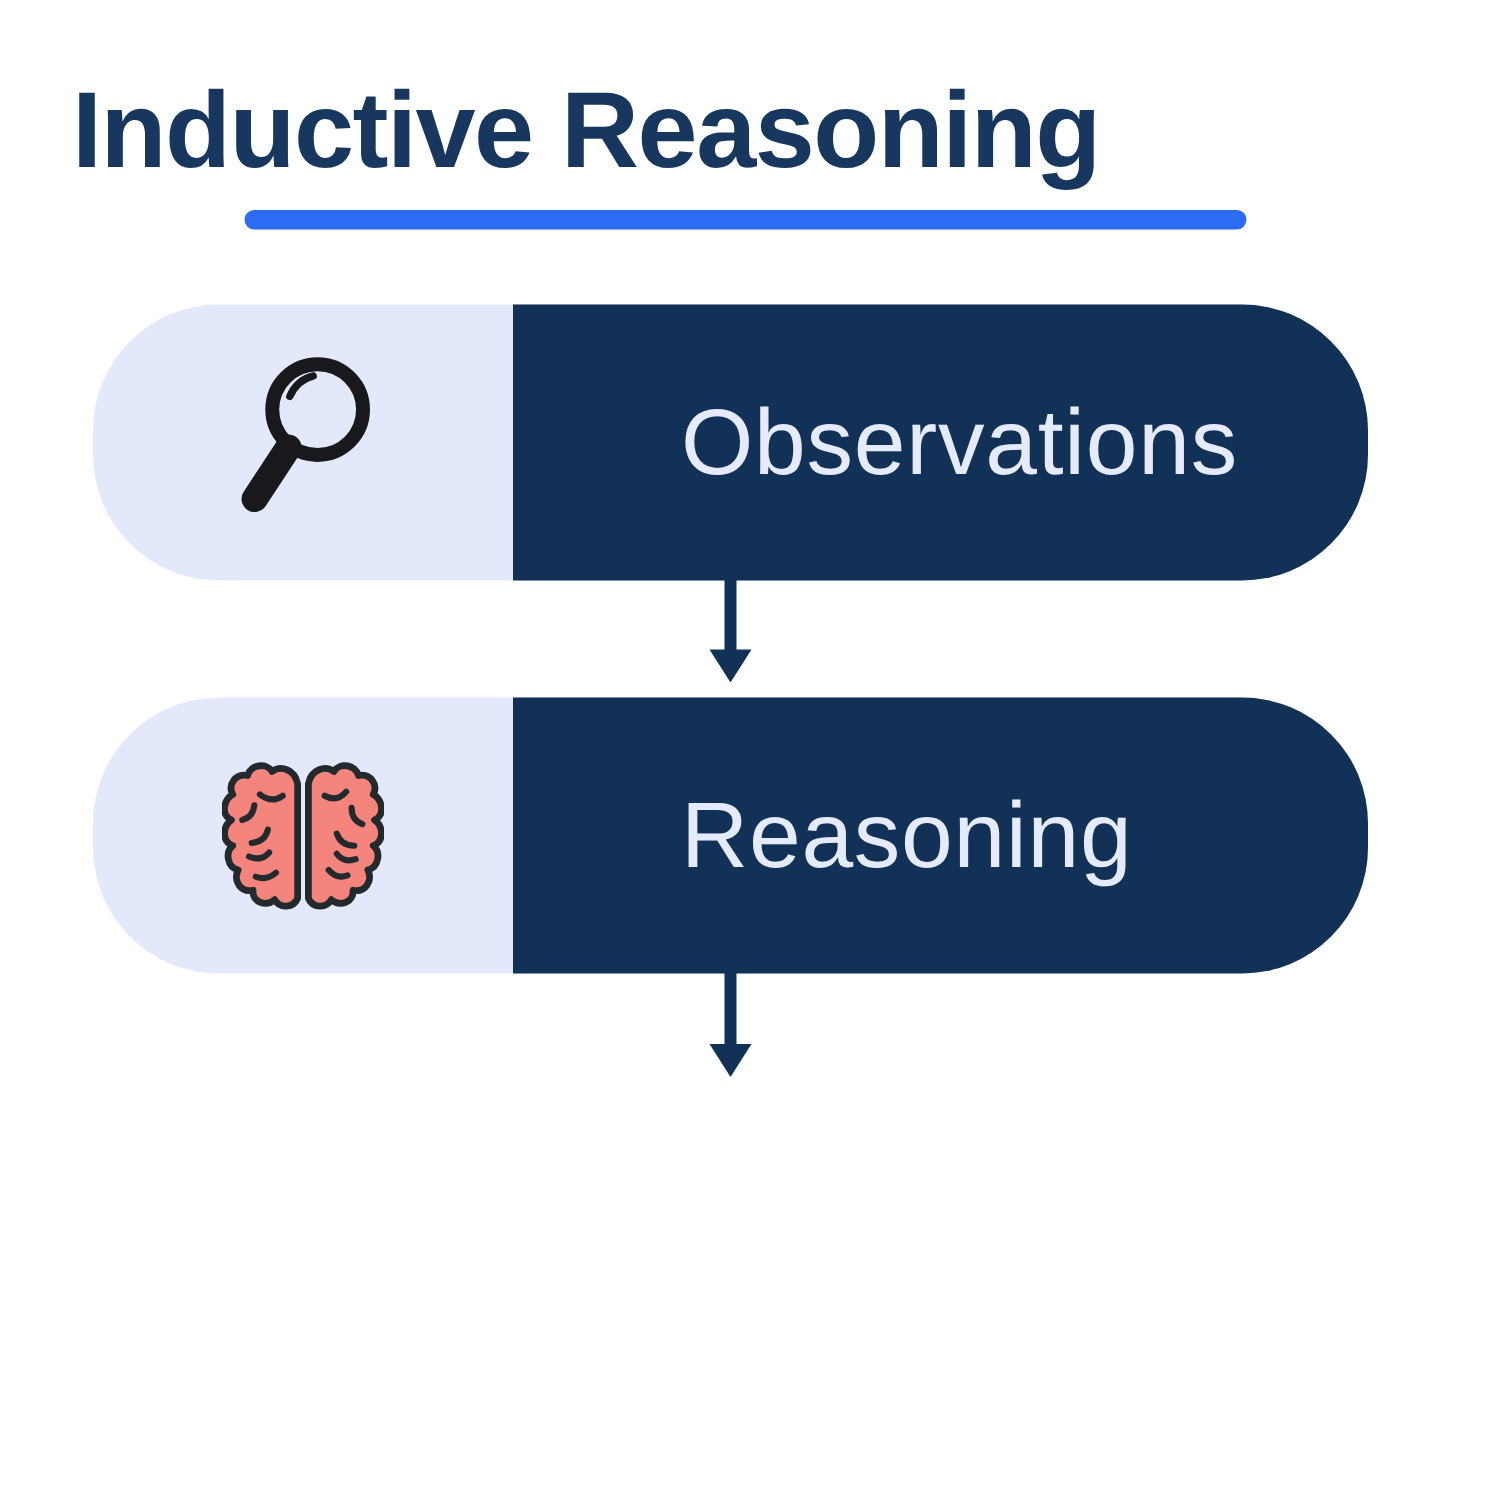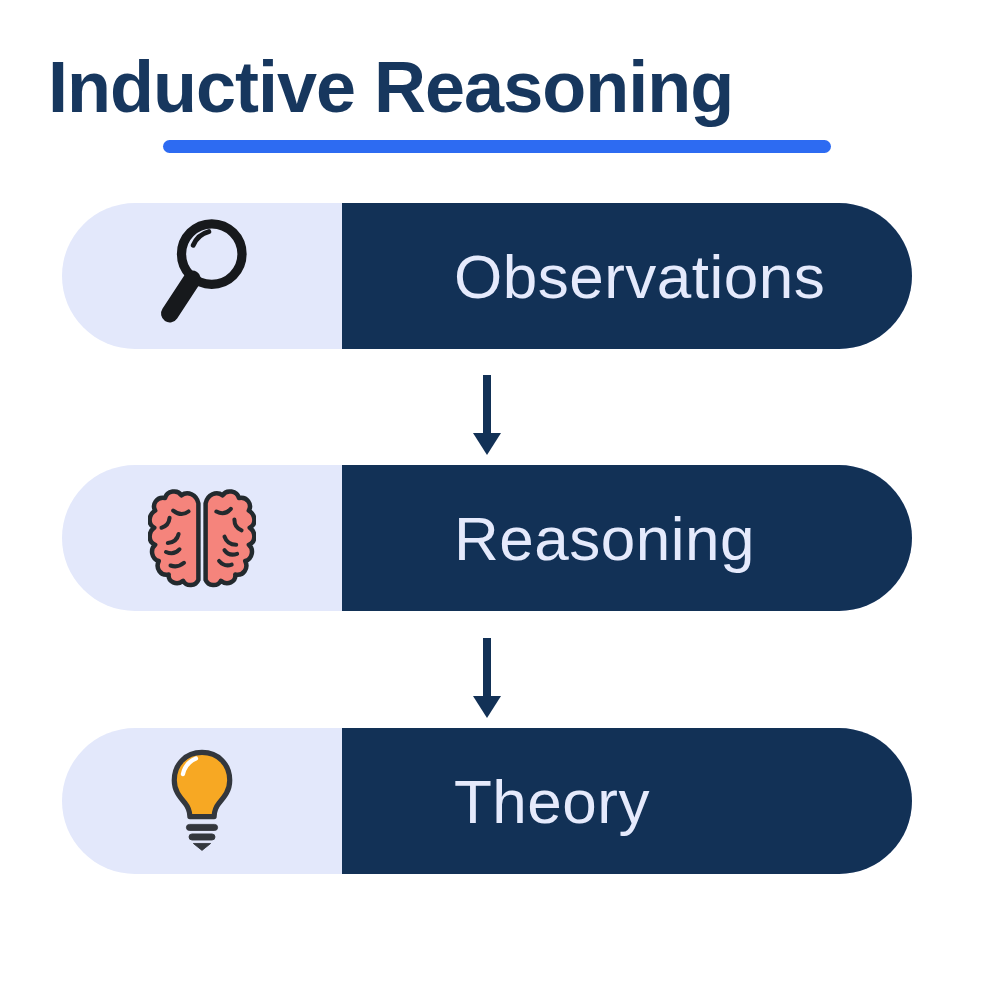--- a/index.html
+++ b/index.html
@@ -26,21 +26,21 @@
     position:absolute;top:46px;left:0;width:100%;margin:0;
     text-align:left;font-size:72px;font-weight:bold;letter-spacing:-1px;
     color:var(--title-text);
     padding-left:48px;
   }
   .underline{
     position:absolute;top:140px;left:163px;width:668px;height:13px;
     border-radius:7px;background:var(--underline-blue);
   }
   .row{
-    position:absolute;left:62px;width:850px;height:146px;
+    position:absolute;left:62px;width:850px;height:184px;
     border-radius:84px;background:var(--pill-light);
   }
   .row.r1{top:203px}
   .row.r2{top:465px}
   .row.r3{top:728px}
   .icon-cell{
     position:absolute;left:0;top:0;width:280px;height:100%;
     display:flex;align-items:center;justify-content:center;
   }
   .label-sec{
@@ -137,35 +137,14 @@
     <div class="label-sec">
       <span>Reasoning</span>
     </div>
   </section>
 
   <svg class="arrow a2" viewBox="0 0 30 82" aria-hidden="true">
     <rect class="arrow-shape" x="11" y="0" width="8" height="60"></rect>
     <polygon class="arrow-shape" points="1,58 29,58 15,80"></polygon>
   </svg>
 
-  <section class="row r3">
-    <div class="icon-cell">
-      <svg width="78" height="108" viewBox="0 0 90 124" aria-hidden="true">
-        <path class="bulb-body" d="M 45 6
-          C 26 6, 13 20, 13 38
-          C 13 50, 19 57, 25 64
-          C 29 69, 31 73, 31 80
-          L 59 80
-          C 59 73, 61 69, 65 64
-          C 71 57, 77 50, 77 38
-          C 77 20, 64 6, 45 6 Z"></path>
-        <path class="bulb-shine" d="M 23 31 A 25 25 0 0 1 38 13"></path>
-        <rect class="bulb-dark" x="27" y="89" width="36" height="7" rx="3.5"></rect>
-        <rect class="bulb-dark" x="30" y="100" width="30" height="7" rx="3.5"></rect>
-        <path class="bulb-dark" d="M 35 111 L 55 111 L 45 119 Z"></path>
-      </svg>
-    </div>
-    <div class="label-sec">
-      <span>Theory</span>
-    </div>
-  </section>
 
 </div>
 
 </body></html>

